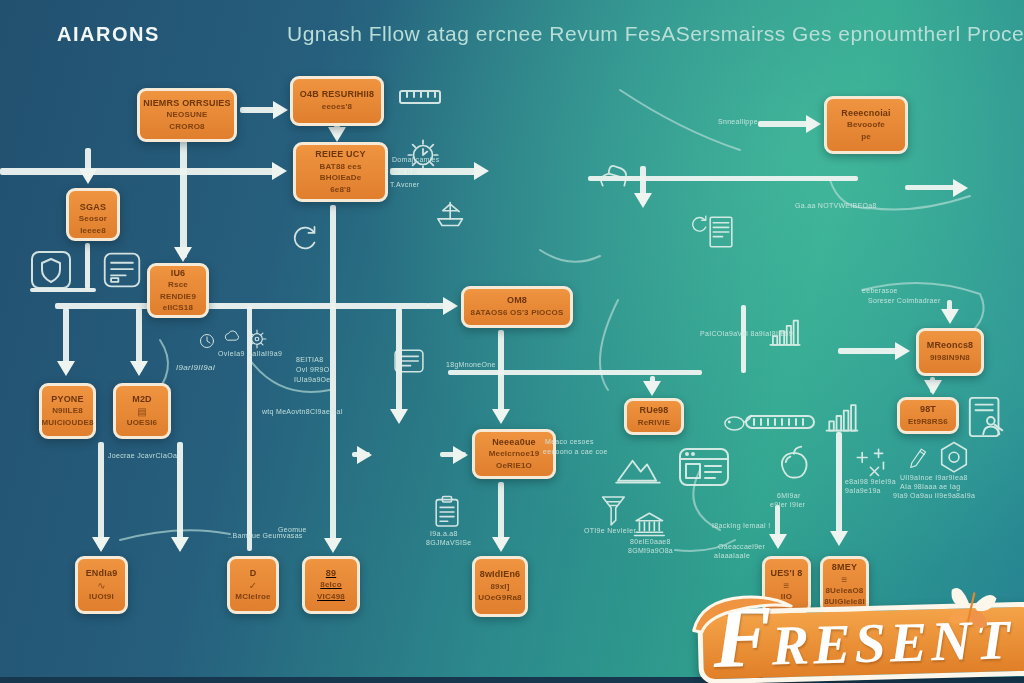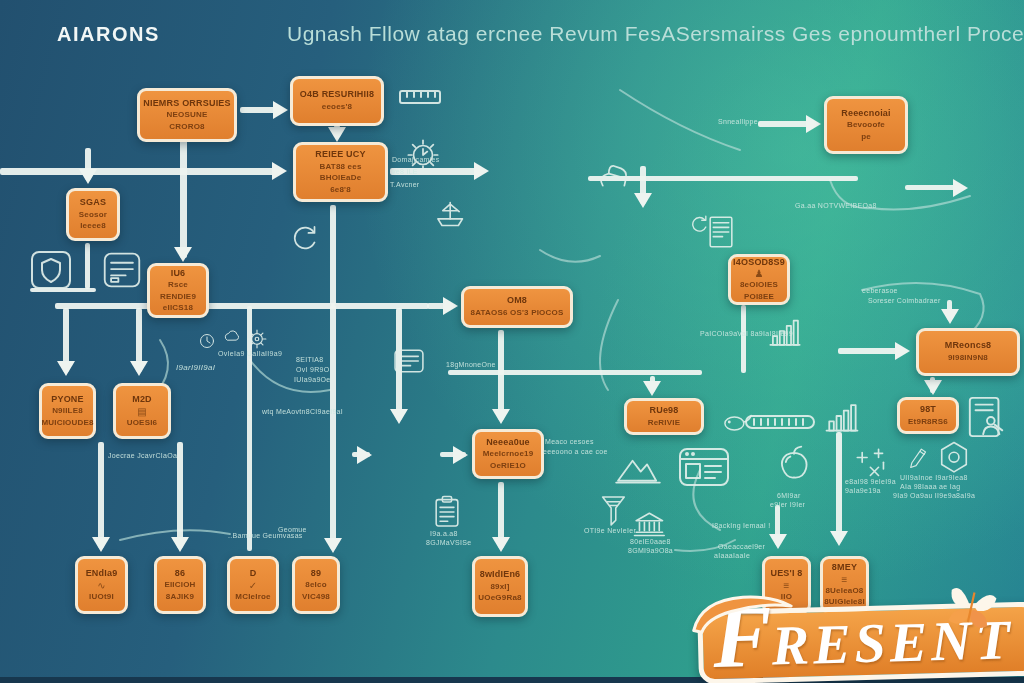--- a/index.html
+++ b/index.html
@@ -161,84 +161,73 @@
       <div class="node-line first">REIEE UCY</div>
       <div class="node-line">BAT88 ees</div>
       <div class="node-line">BHOIEaDe</div>
       <div class="node-line">6e8'8</div>
     </div>
     <div class="node-box" style="left: 824px; top: 96px; width: 84px; height: 58px;">
       <div class="node-line first">Reeecnoiai</div>
       <div class="node-line">Bevooofe</div>
       <div class="node-line">pe</div>
     </div>
-    <div class="node-box" style="left: 66px; top: 188px; width: 54px; height: 53px;">
+    <div class="node-box" style="left: 66px; top: 188px; width: 54px; height: 53px; justify-content: flex-end;">
       <div class="node-line first">SGAS</div>
       <div class="node-line">Seosor</div>
       <div class="node-line">Ieeee8</div>
     </div>
     <div class="node-box" style="left: 147px; top: 263px; width: 62px; height: 55px;">
       <div class="node-line first">IU6</div>
       <div class="node-line">Rsce</div>
       <div class="node-line">RENDIE9</div>
       <div class="node-line">eIICS18</div>
     </div>
     <div class="node-box" style="left: 461px; top: 286px; width: 112px; height: 42px;">
       <div class="node-line first">OM8</div>
       <div class="node-line">8ATAOS6 OS'3 PIOCOS</div>
     </div>
-    <div class="node-box" style="left: 728px; top: 254px; width: 62px; height: 51px;">
-      <div class="node-line first">I4OSOD8S9</div>
-      <div class="node-glyph">♟</div>
-      <div class="node-line">8eOIOIES</div>
-      <div class="node-line">POI8EE</div>
-    </div>
-    <div class="node-box" style="left: 916px; top: 328px; width: 104px; height: 48px;">
+    <div class="node-box" style="left: 916px; top: 328px; width: 68px; height: 48px;">
       <div class="node-line first">MReoncs8</div>
       <div class="node-line">9I98IN9N8</div>
     </div>
     <div class="node-box" style="left: 39px; top: 383px; width: 57px; height: 56px;">
       <div class="node-line first">PYONE</div>
       <div class="node-line">N9IILE8</div>
       <div class="node-line">MUICIOUDE8</div>
     </div>
     <div class="node-box" style="left: 113px; top: 383px; width: 58px; height: 56px;">
       <div class="node-line first">M2D</div>
       <div class="node-glyph">▤</div>
       <div class="node-line">UOESI6</div>
     </div>
-    <div class="node-box" style="left: 624px; top: 398px; width: 80px; height: 37px; text-align: center;">
+    <div class="node-box" style="left: 624px; top: 398px; width: 60px; height: 37px; text-align: center;">
       <div class="node-line first">RUe98</div>
       <div class="node-line">ReRIVIE</div>
     </div>
     <div class="node-box" style="left: 897px; top: 397px; width: 62px; height: 37px;">
       <div class="node-line first">98T</div>
       <div class="node-line">Et9R8RS6</div>
     </div>
-    <div class="node-box" style="left: 472px; top: 429px; width: 72px; height: 50px;">
+    <div class="node-box" style="left: 472px; top: 429px; width: 84px; height: 50px;">
       <div class="node-line first">Neeea0ue</div>
       <div class="node-line">MeeIcrnoe19</div>
       <div class="node-line">OeRIE1O</div>
     </div>
     <div class="node-box" style="left: 75px; top: 556px; width: 53px; height: 58px;">
       <div class="node-line first">ENdIa9</div>
       <div class="node-glyph">∿</div>
       <div class="node-line">IUOt9I</div>
     </div>
-    <div class="node-box" style="left: 154px; top: 556px; width: 52px; height: 58px;">
-      <div class="node-line first">86</div>
-      <div class="node-line">EIICIOH</div>
-      <div class="node-line">8AJIK9</div>
-    </div>
     <div class="node-box" style="left: 227px; top: 556px; width: 52px; height: 58px;">
       <div class="node-line first">D</div>
       <div class="node-glyph">✓</div>
       <div class="node-line">MCIeIroe</div>
     </div>
-    <div class="node-box" style="left: 292px; top: 556px; width: 48px; height: 58px;">
+    <div class="node-box" style="left: 302px; top: 556px; width: 58px; height: 58px; text-decoration: underline;">
       <div class="node-line first">89</div>
       <div class="node-line">8eIco</div>
       <div class="node-line">VIC498</div>
     </div>
     <div class="node-box" style="left: 472px; top: 556px; width: 56px; height: 61px;">
       <div class="node-line first">8wIdIEn6</div>
       <div class="node-line">89xI]</div>
       <div class="node-line">UOeG9Ra8</div>
     </div>
     <div class="node-box" style="left: 762px; top: 556px; width: 49px; height: 58px;">

